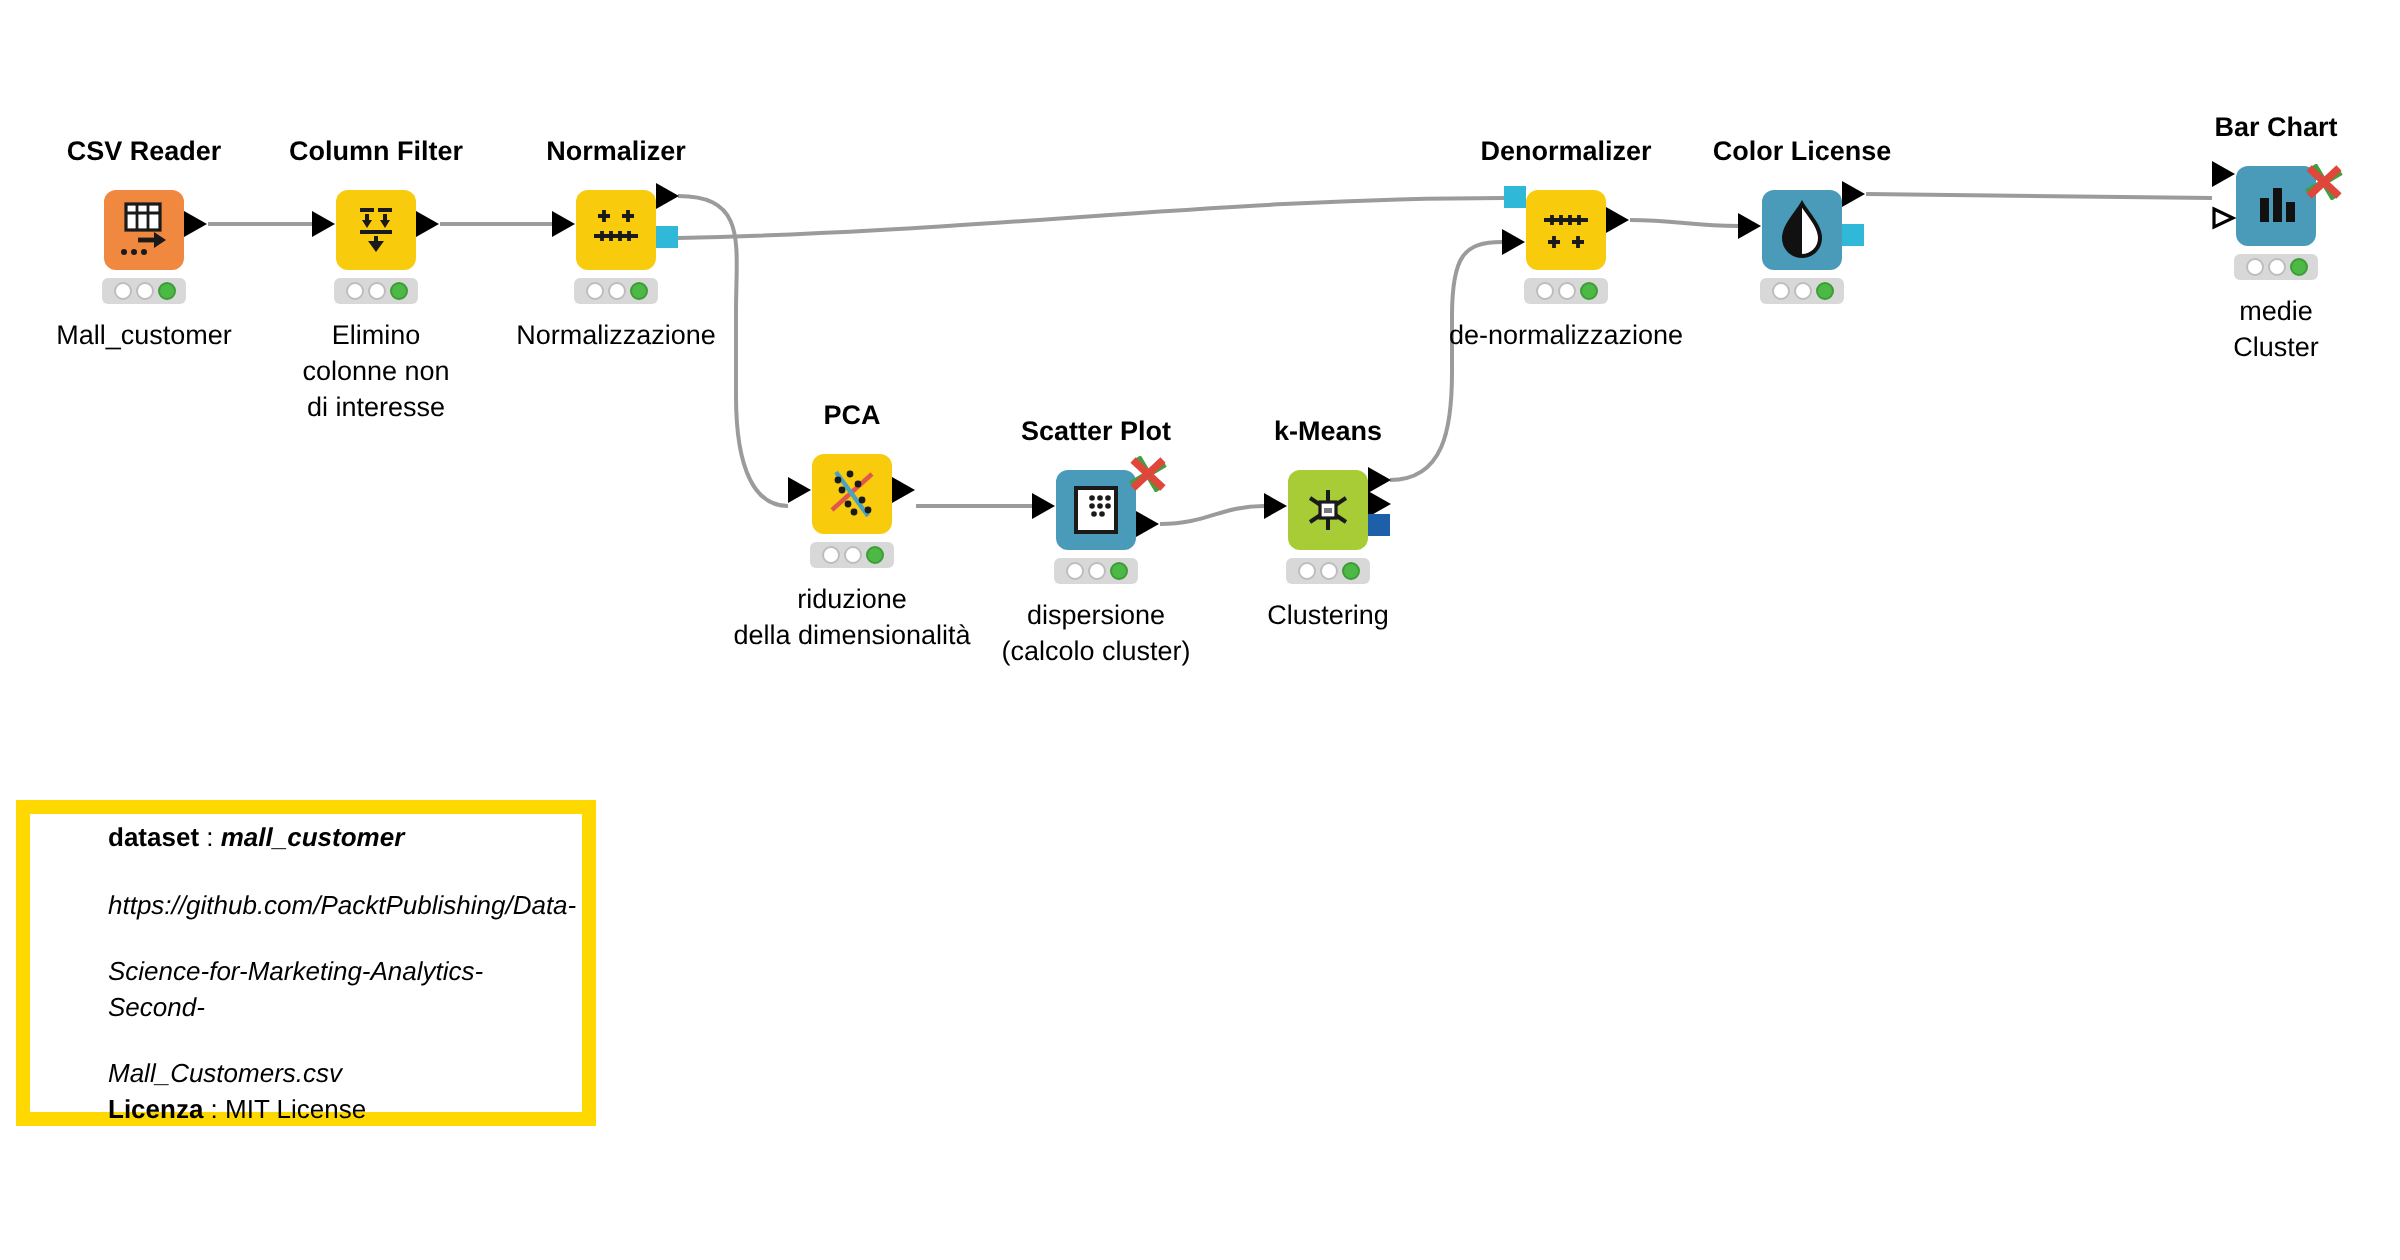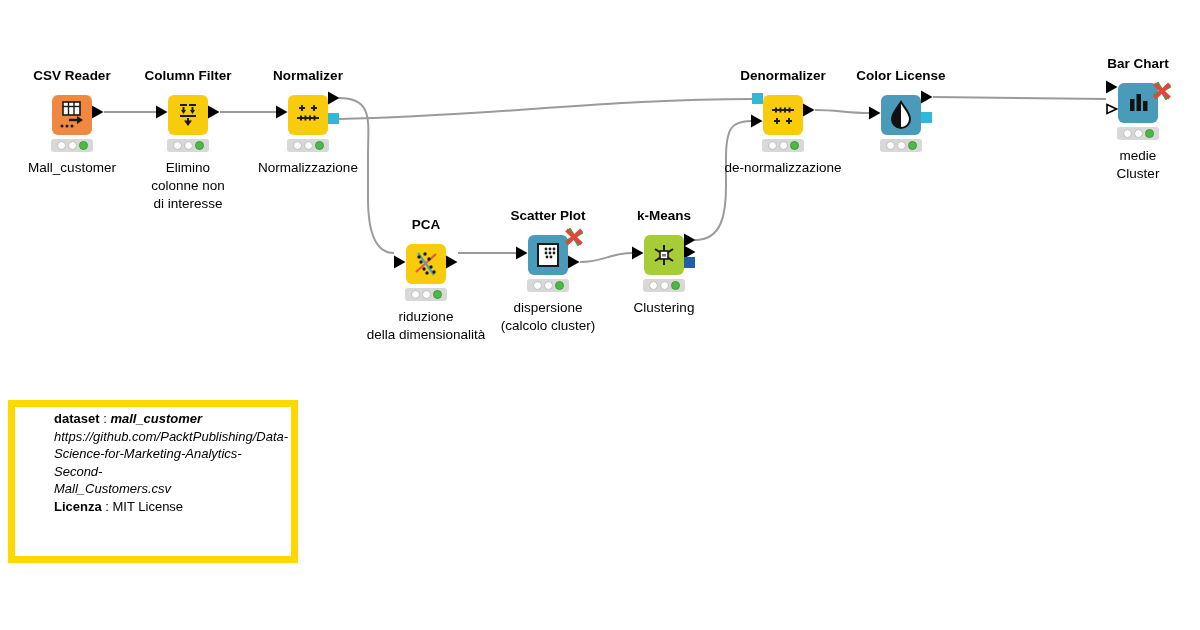--- a/index.html
+++ b/index.html
@@ -22,21 +22,21 @@
   .node-label { position:absolute; top:64px; left:50%; transform:translateX(-50%);
                 font-size:13.5px; line-height:18px; color:#000; text-align:center;
                 white-space:pre-line; width:max-content; }
   .xmark { position:absolute; width:20px; height:18px; }
 
   .annotation { position:absolute; left:8px; top:400px; width:290px; height:163px;
                 border:7px solid #FFD800; background:#fff; padding:3px 6px;
                 font-size:13px; line-height:17.5px; color:#000; }
   .b  { font-weight:bold; }
   .bi { font-weight:bold; font-style:italic; }
-  .i  { font-style:italic; }
+  .i  { font-style:italic;margin-top:16px; }
   .gap { display:inline-block; width:7px; }
 </style>
 </head>
 <body>
 
 <div class="canvas" style="background: rgb(255, 255, 255);">
 
   <svg class="wires">
     <path class="wire" d="M 104 112 L 156 112" stroke="#9B9B9B"></path>
     <path class="wire" d="M 220 112 L 276 112" stroke="#9B9B9B"></path>
@@ -127,21 +127,21 @@
       </svg>
     <div class="psq" style="left: 40px; top: 18px; background: rgb(47, 184, 216);"></div>
     <div class="status" style="background: rgb(216, 216, 216);">
       <span class="light" style="background: rgb(255, 255, 255);"></span>
         <span class="light" style="background: rgb(255, 255, 255);"></span>
         <span class="light on" style="background: rgb(76, 185, 68);"></span>
     </div>
     <div class="node-label">Normalizzazione</div>
   </div>
 
-  <div class="node" style="left:406px;top:244px">
+  <div class="node" style="left:406px;top:227px">
     <div class="node-title">PCA</div>
     <div class="icon" style="background: rgb(248, 203, 13);">
       <svg width="40" height="40">
         <line x1="10" y1="28" x2="30" y2="10" stroke="#E2574C" stroke-width="2.2"></line>
         <line x1="12" y1="9" x2="28" y2="31" stroke="#4BA3C3" stroke-width="2.2"></line>
         <g fill="#1a1a1a">
           <circle cx="13" cy="13" r="1.7"></circle>
             <circle cx="19" cy="10" r="1.7"></circle>
             <circle cx="15" cy="18" r="1.7"></circle>
           <circle cx="23" cy="15" r="1.7"></circle>

